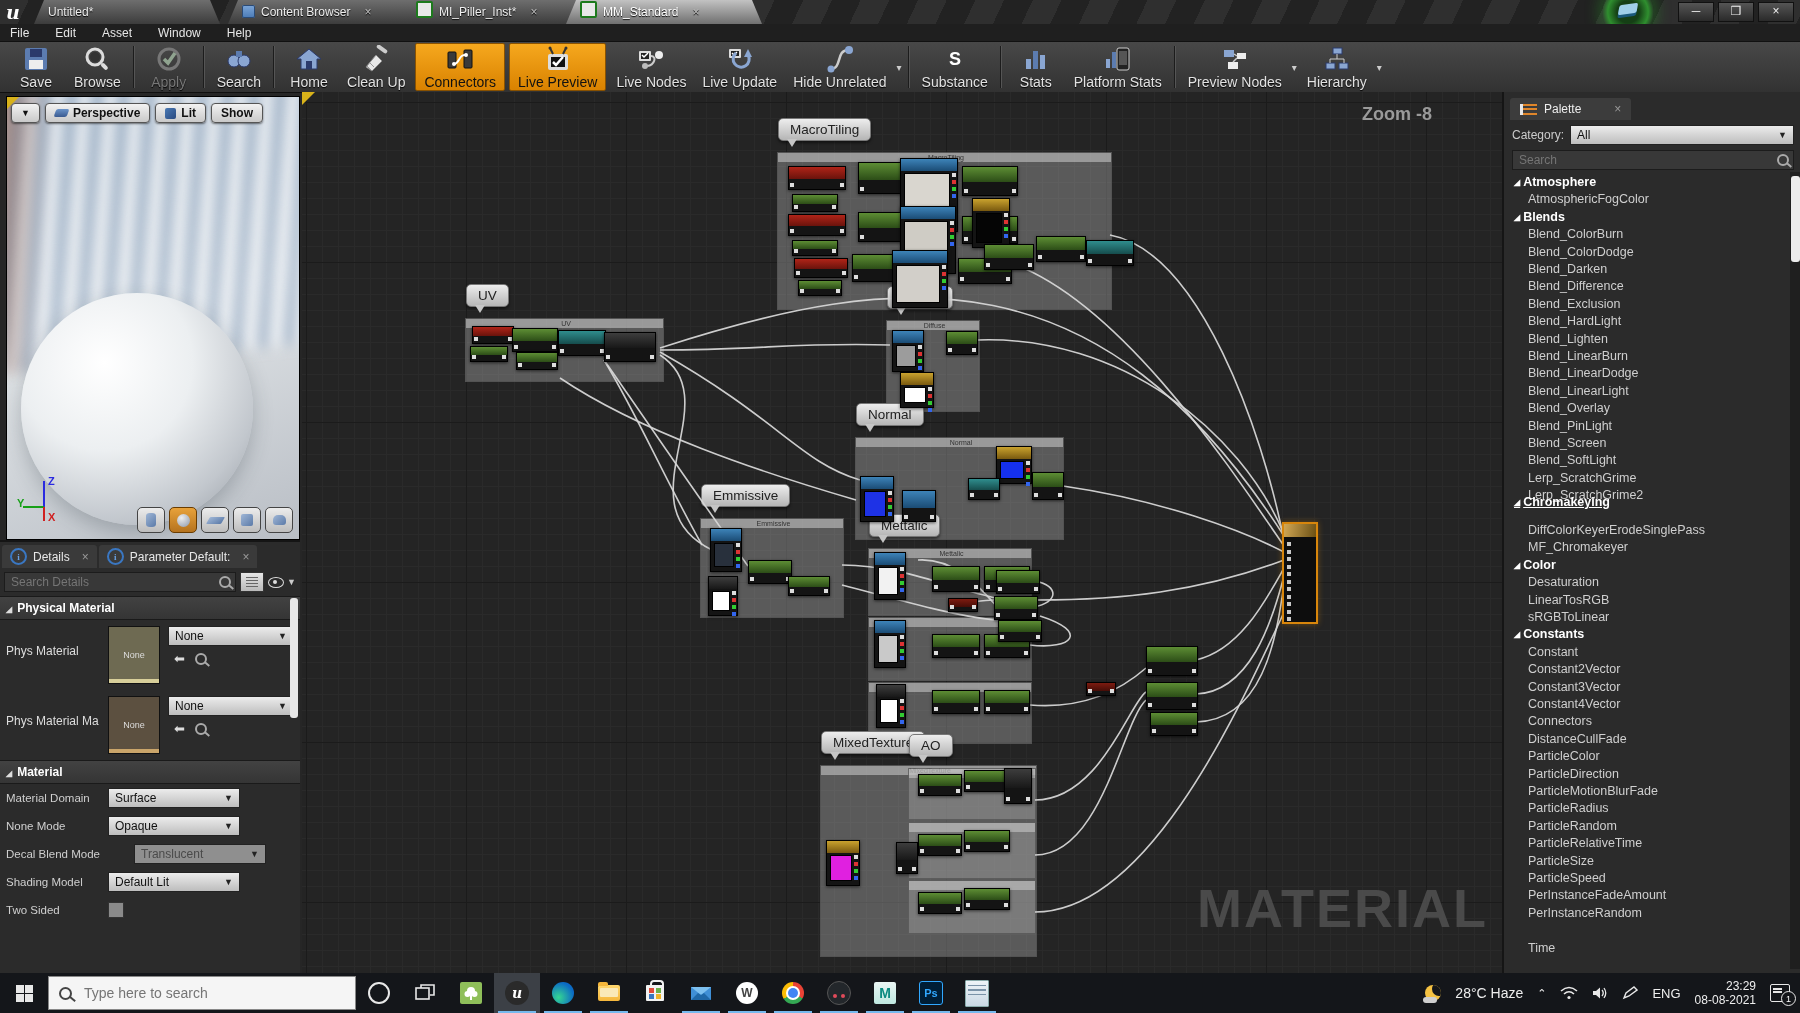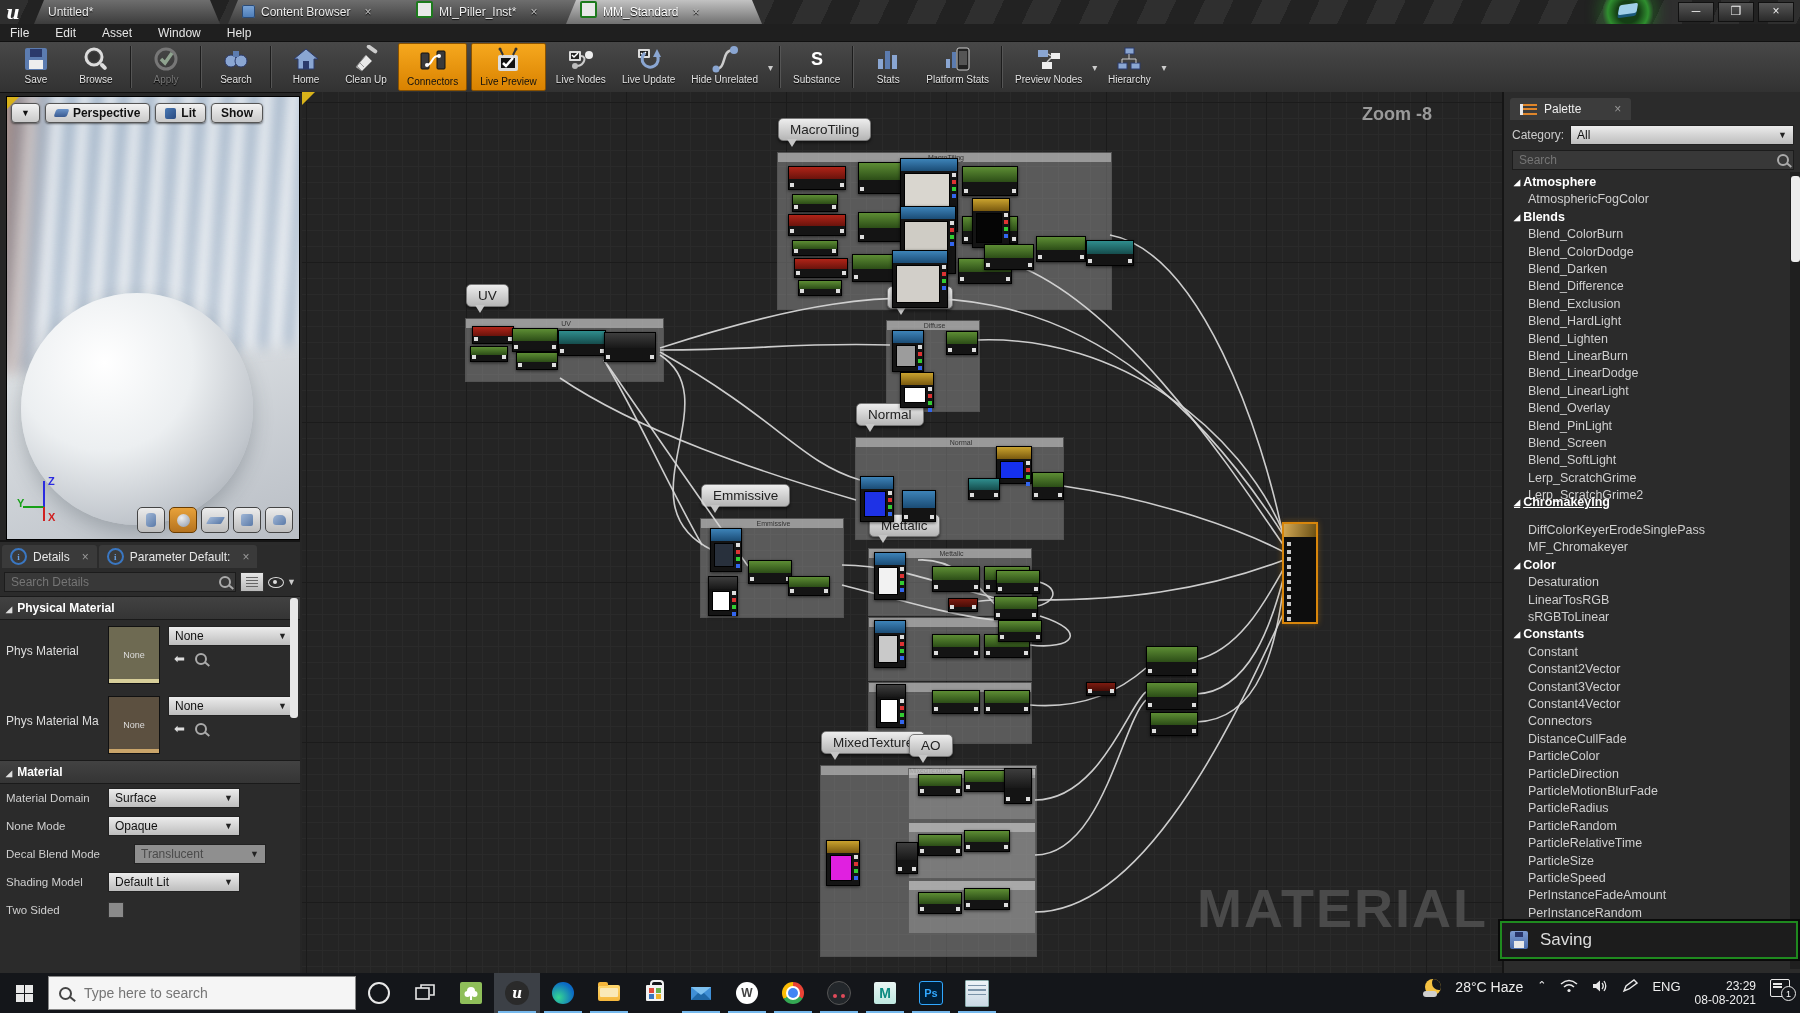--- a/index.html
+++ b/index.html
@@ -24,21 +24,21 @@
   #tutorial-glow .cap{position:absolute;left:17px;top:18px;width:18px;height:10px;background:#9fd0e8;transform:skewX(-18deg) rotate(-8deg);border-radius:2px;box-shadow:0 3px 0 #1a5a7a;}
 
   
   #menubar{position:absolute;left:0;top:24px;width:1800px;height:17px;background:#1f1f1f;border-bottom:1px solid #111;display:flex;align-items:center;gap:26px;padding-left:10px;}
   .menu-item{color:#e6e6e6;font-size:12px;}
 
   
   #toolbar{position:absolute;left:0;top:42px;width:1800px;height:50px;background:linear-gradient(#484848,#323232);border-bottom:1px solid #101010;display:flex;align-items:stretch;padding-left:6px;}
   .tbtn{display:flex;flex-direction:column;align-items:center;justify-content:flex-start;padding:2px 8px 0 8px;min-width:44px;}
   .tbtn .ic{width:30px;height:30px;display:flex;align-items:center;justify-content:center;}
-  .tbtn .lb{font-size:10px;color:#e2e2e2;margin-top:0px;white-space:nowrap;text-shadow:0 1px 1px #000;}
+  .tbtn .lb{font-size:14px;color:#e2e2e2;margin-top:0px;white-space:nowrap;text-shadow:0 1px 1px #000;}
   .tbtn.orange{background:linear-gradient(#f6a81e,#d98200);border:1px solid #8a5200;border-radius:2px;margin:1px 2px;}
   .tbtn.orange .lb{color:#111;text-shadow:none;}
   .tbtn.disabled .lb{color:#777;}
   .tsep{width:1px;background:#1c1c1c;border-right:1px solid #555;margin:4px 4px;}
   .tcaret{align-self:center;color:#ccc;font-size:10px;padding:0 2px;}
 
   
   #viewport{position:absolute;left:6px;top:96px;width:292px;height:442px;background:linear-gradient(160deg,#a9b8c6 0%,#dfe3e6 50%,#b9bec5 100%);border:1px solid #000;overflow:hidden;}
   #vp-building{position:absolute;left:-20px;top:-20px;width:360px;height:280px;
      background:
@@ -163,21 +163,21 @@
   #startbtn{width:48px;height:40px;display:flex;align-items:center;justify-content:center;}
   .winlogo{display:grid;grid-template-columns:8px 8px;grid-template-rows:8px 8px;gap:1px;}
   .winlogo i{background:#e8e8e8;}
   #tsearch{width:286px;height:32px;background:#f5f5f5;border:1px solid #888;display:flex;align-items:center;gap:10px;padding:0 10px;color:#333;}
   #tsearch input{border:0;outline:0;background:transparent;font-size:14px;color:#333;width:200px;font-family:inherit;}
   .tmag{width:9px;height:9px;border:2px solid #444;border-radius:50%;position:relative;}
   .tmag:after{content:"";position:absolute;width:7px;height:2px;background:#444;right:-6px;bottom:-2px;transform:rotate(40deg);}
   .tcell{width:46px;height:40px;display:flex;align-items:center;justify-content:center;position:relative;}
   .tcell.active{background:#3c4046;}
   .tcell .ul{position:absolute;bottom:0;left:4px;right:4px;height:2px;background:#76b9ed;}
-  #tray{margin-left:auto;display:flex;align-items:flex-start;gap:14px;padding-right:10px;color:#eee;}
+  #tray{margin-left:auto;display:flex;align-items:center;gap:14px;padding-right:10px;color:#eee;}
   #clock{text-align:right;font-size:12px;line-height:14px;}
   .crescent{width:16px;height:16px;border-radius:50%;background:#f5c242;position:relative;overflow:hidden;}
   .crescent:after{content:"";position:absolute;left:7px;top:-3px;width:14px;height:14px;border-radius:50%;background:#14161a;}
   .cloudpuff{position:absolute;left:-2px;bottom:-2px;width:14px;height:6px;border-radius:4px;background:#cfcfcf;}
   .notif{width:18px;height:16px;border:1.5px solid #e8e8e8;border-radius:2px;position:relative;}
   .notif i{position:absolute;left:2px;width:9px;height:1.5px;background:#e8e8e8;}
   .notif .badge{position:absolute;right:-7px;bottom:-5px;width:13px;height:13px;border-radius:50%;background:#14161a;border:1.5px solid #e8e8e8;color:#fff;font-size:9px;display:flex;align-items:center;justify-content:center;}
   .trayic{display:flex;align-items:center;justify-content:center;}
 </style>
 </head>
@@ -1082,24 +1082,20 @@
         <div class="pitem" style="top: 680.6px;"><span>ParticleSize</span></div>
         <div class="pitem" style="top: 698px;"><span>ParticleSpeed</span></div>
         <div class="pitem" style="top: 715.4px;"><span>PerInstanceFadeAmount</span></div>
         <div class="pitem" style="top: 732.8px;"><span>PerInstanceRandom</span></div>
         <div class="pitem" style="top: 767.6px;"><span>Time</span></div>
       </div>
     <div id="pscrolltrack"></div>
     <div id="pscrollthumb"></div>
   </div>
 
-  <div id="saving">
-    <div class="floppy"></div>
-    <span class="txt">Saving</span>
-  </div>
 
   <div id="taskbar">
     <div id="startbtn">
       <div class="winlogo">
           <i></i>
           <i></i>
           <i></i>
           <i></i>
         </div>
     </div>

